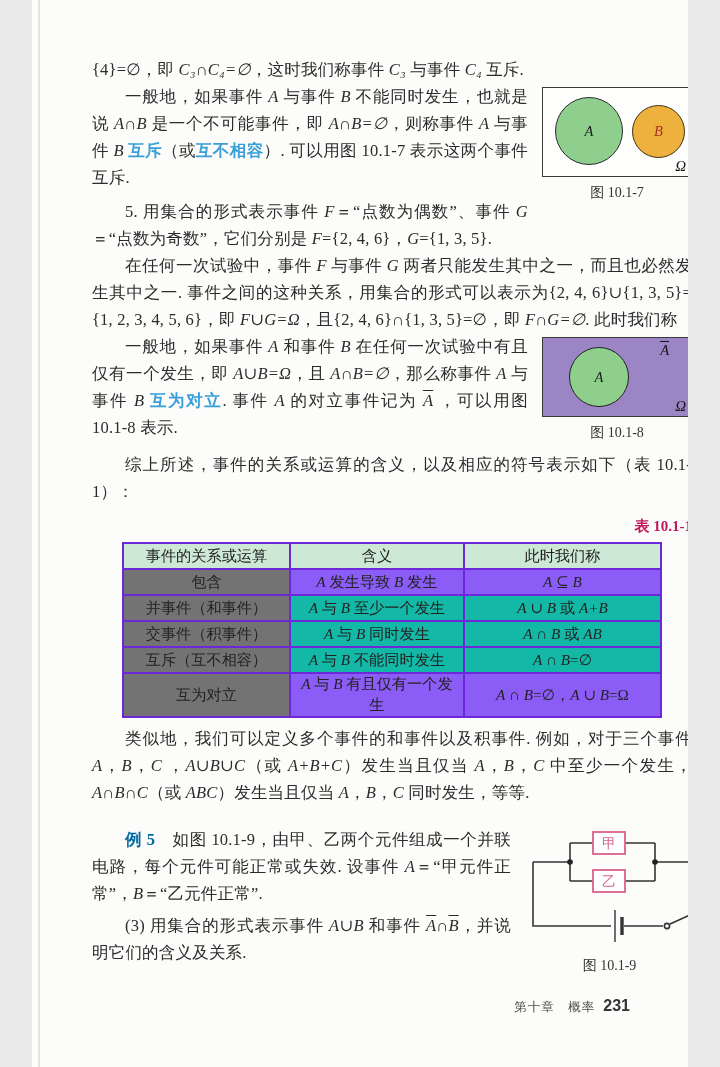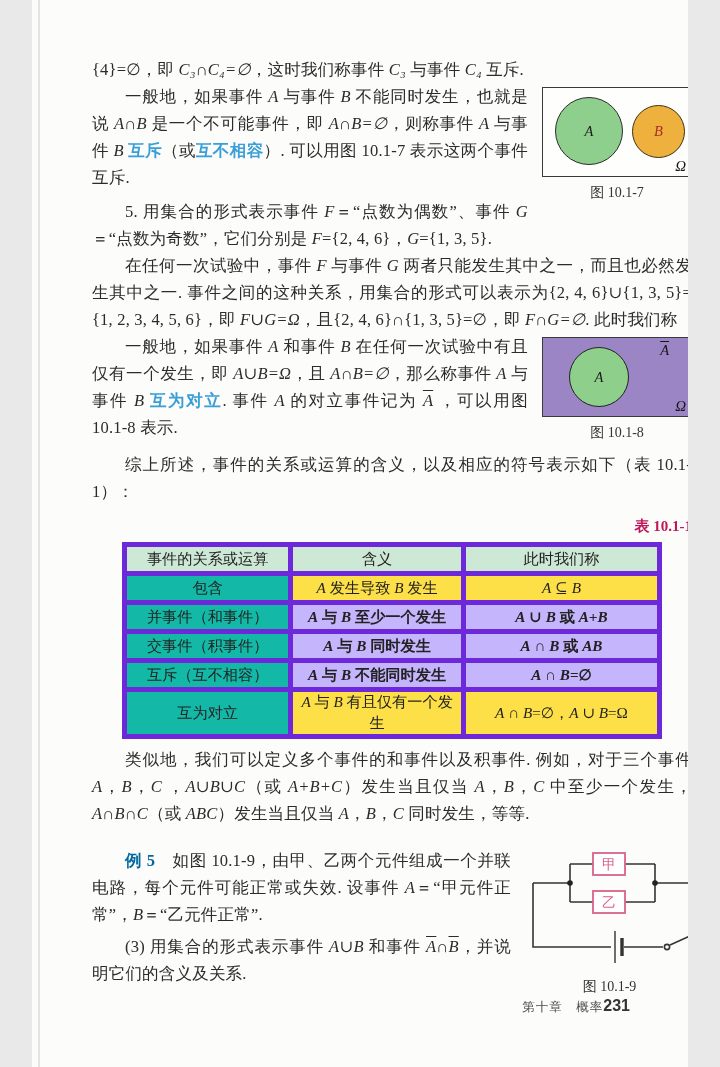--- a/index.html
+++ b/index.html
@@ -44,39 +44,39 @@
   .venn8{position:relative;width:150px;height:80px;background:#9b85c5;border:1.6px solid #3a3a3a;box-sizing:border-box;}
   .venn8 .cA{position:absolute;left:26px;top:9px;width:60px;height:60px;border-radius:50%;
     background:#8ed08b;border:1.6px solid #222;box-sizing:border-box;
     display:flex;align-items:center;justify-content:center;}
   .venn8 .abar{position:absolute;right:22px;top:4px;font-style:italic;font-size:14.5px;color:#141414;text-decoration:overline;}
   
   .tbl-title{text-align:right;font-size:15px;font-weight:bold;margin:12px 0 6px 0;color:#be185d;}
   table.reltable{border-collapse:collapse;margin:0 auto;width:540px;
     font-size:15.2px;border:1.6px solid #2f2f2f;}
   table.reltable td,table.reltable th{
-    border:5px solid #6d28d9;text-align:center;height:24px;padding:0 8px;font-weight:normal;color:#222;}
-  .col0{width:164px;background:#14b8a6;}
+    border:2px solid #6d28d9;text-align:center;height:24px;padding:0 8px;font-weight:normal;color:#222;}
+  .col0{width:164px;background:#737373;}
   .col1{width:174px;}
   .col2{width:196px;}
   tr.hdr td{background:#cde9d6;}
-  tr.tint td.body{background:#c4b5fd;font-weight:bold;}
-  tr.plain td.body{background:#fde047;}
+  tr.tint td.body{background:#14b8a6;}
+  tr.plain td.body{background:#8b5cf6;}
   
   .item{margin-top:5px;}
   
   .fig9wrap{width:215px;margin-right:-48px;}
   .fig9wrap svg{display:block;}
   .fig9wrap .caption{padding-right:46px;}
   
   .gap8{height:7px;}
   .gap12{height:10px;}
   .gap22{height:20px;}
   
-  .footer{position:absolute;top:997px;right:58px;display:flex;align-items:baseline;gap:0;}
+  .footer{position:absolute;top:997px;right:58px;display:flex;align-items:baseline;gap:8px;}
   .footer .chap{font-size:12.5px;color:#4a4a4a;letter-spacing:1px;}
   .footer .pno{font-size:16px;font-weight:bold;color:#333;font-family:"Liberation Sans","DejaVu Sans",sans-serif;}
   .clear{clear:both;}
 </style>
 </head>
 <body>
 
 <div class="page">
   <div class="edge-line"></div>
 

